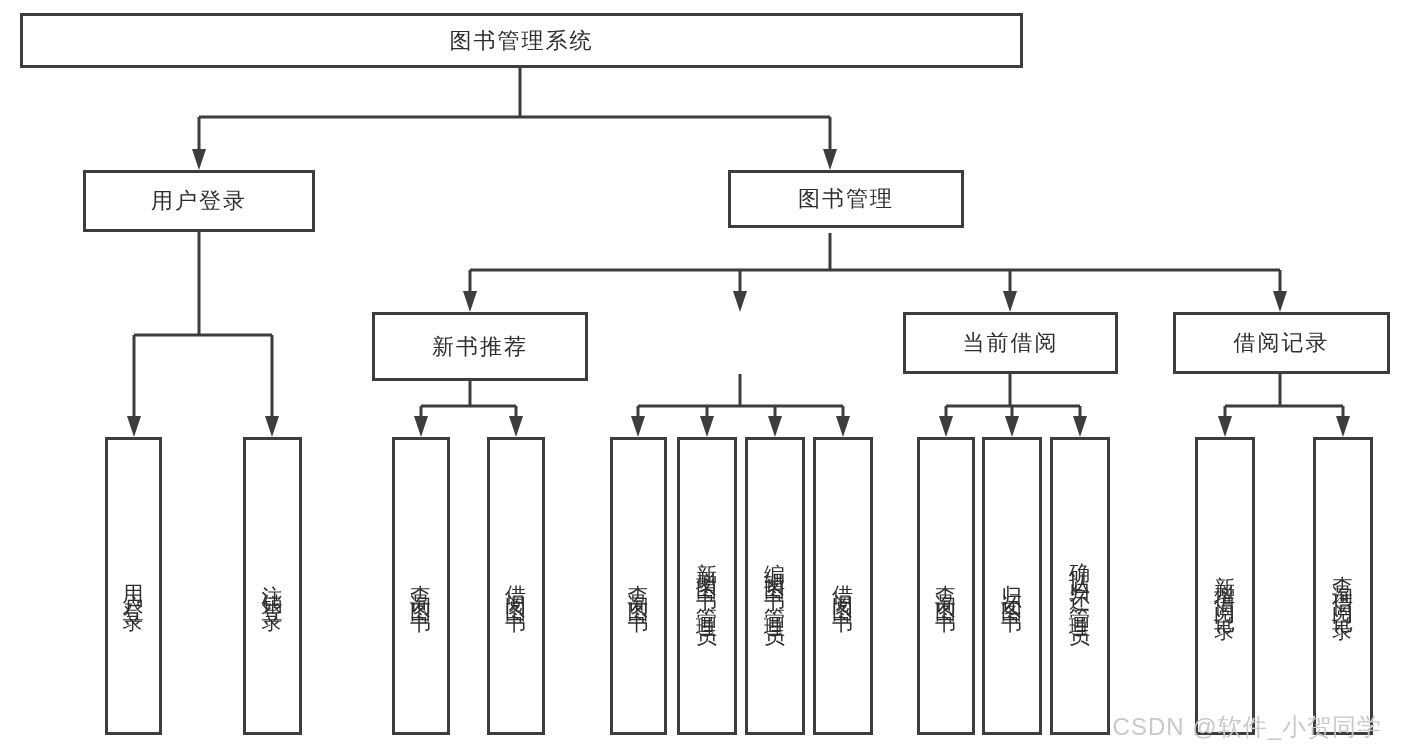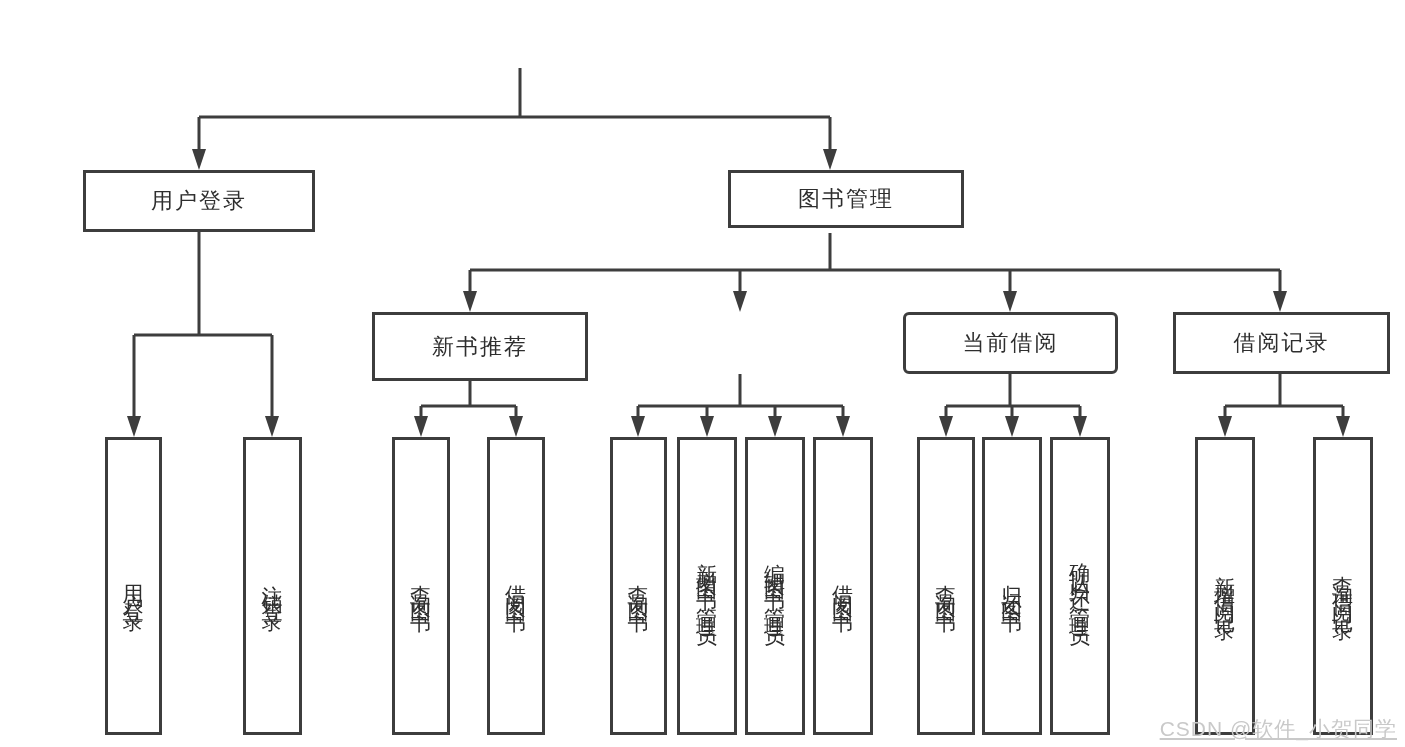--- a/index.html
+++ b/index.html
@@ -41,28 +41,27 @@
   .v-node .v-label {
     writing-mode: vertical-rl;
     text-orientation: mixed;
     font-size: 21px;
     letter-spacing: 9px;
     line-height: 1;
     white-space: nowrap;
   }
   .watermark {
     position: absolute;
-    right: 8px;
+    right: 23px;
     bottom: 4px;
-    font-size: 21px;
+    font-size: 24px;
     color: #c9c9c9;
     letter-spacing: 1px;
     z-index: 2;
     white-space: nowrap;
-    text-decoration: underline;
   }
 </style>
 </head>
 <body>
 
 <div class="stage">
 
   <svg class="connector-layer" viewBox="0 0 1405 747" xmlns="http://www.w3.org/2000/svg">
     <g stroke="#3d3d3d" stroke-width="3" fill="none">
 
@@ -96,32 +95,35 @@
       <polygon points="775,437 768,416 782,416"></polygon>
       <polygon points="843,437 836,416 850,416"></polygon>
       <polygon points="946,437 939,416 953,416"></polygon>
       <polygon points="1012,437 1005,416 1019,416"></polygon>
       <polygon points="1080,437 1073,416 1087,416"></polygon>
       <polygon points="1225,437 1218,416 1232,416"></polygon>
       <polygon points="1343,437 1336,416 1350,416"></polygon>
     </g>
   </svg>
 
+  <div class="node h-node" style="left:20px; top:13px; width:1003px; height:55px;">
+    <span>图书管理系统</span>
+  </div>
 
   <div class="node h-node" style="left:83px; top:170px; width:232px; height:62px;">
     <span>用户登录</span>
   </div>
   <div class="node h-node" style="left:728px; top:170px; width:236px; height:58px;">
     <span>图书管理</span>
   </div>
 
   <div class="node h-node" style="left:372px; top:312px; width:216px; height:69px;">
     <span>新书推荐</span>
   </div>
-  <div class="node h-node" style="left:903px; top:312px; width:215px; height:62px;border-radius:6px;">
+  <div class="node h-node" style="left:903px; top:312px; width:215px; height:62px;">
     <span>当前借阅</span>
   </div>
   <div class="node h-node" style="left:1173px; top:312px; width:217px; height:62px;font-family:Liberation Serif, serif;">
     <span>借阅记录</span>
   </div>
 
   <div class="node v-node" style="left:105px; top:437px; width:57px; height:298px;">
     <span class="v-label">用户登录</span>
   </div>
   <div class="node v-node" style="left:243px; top:437px; width:59px; height:298px;">

